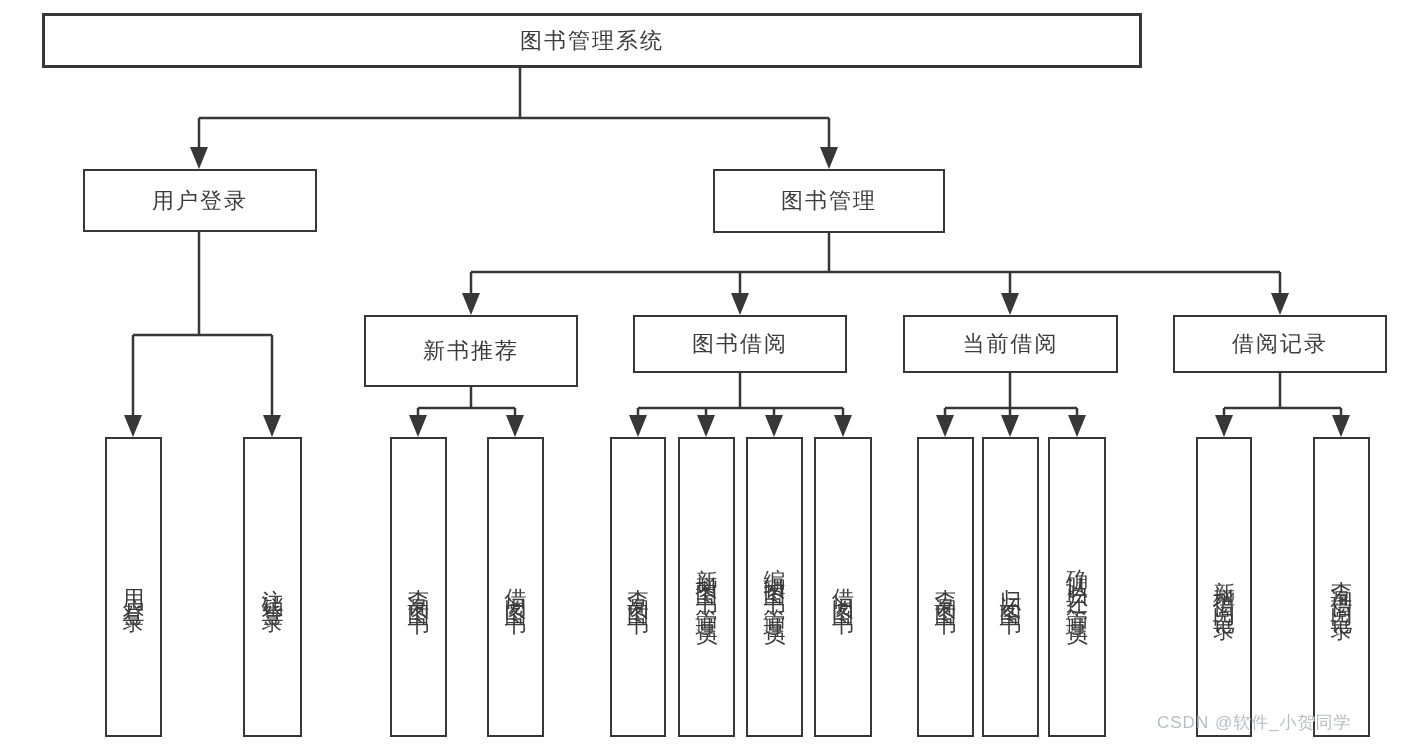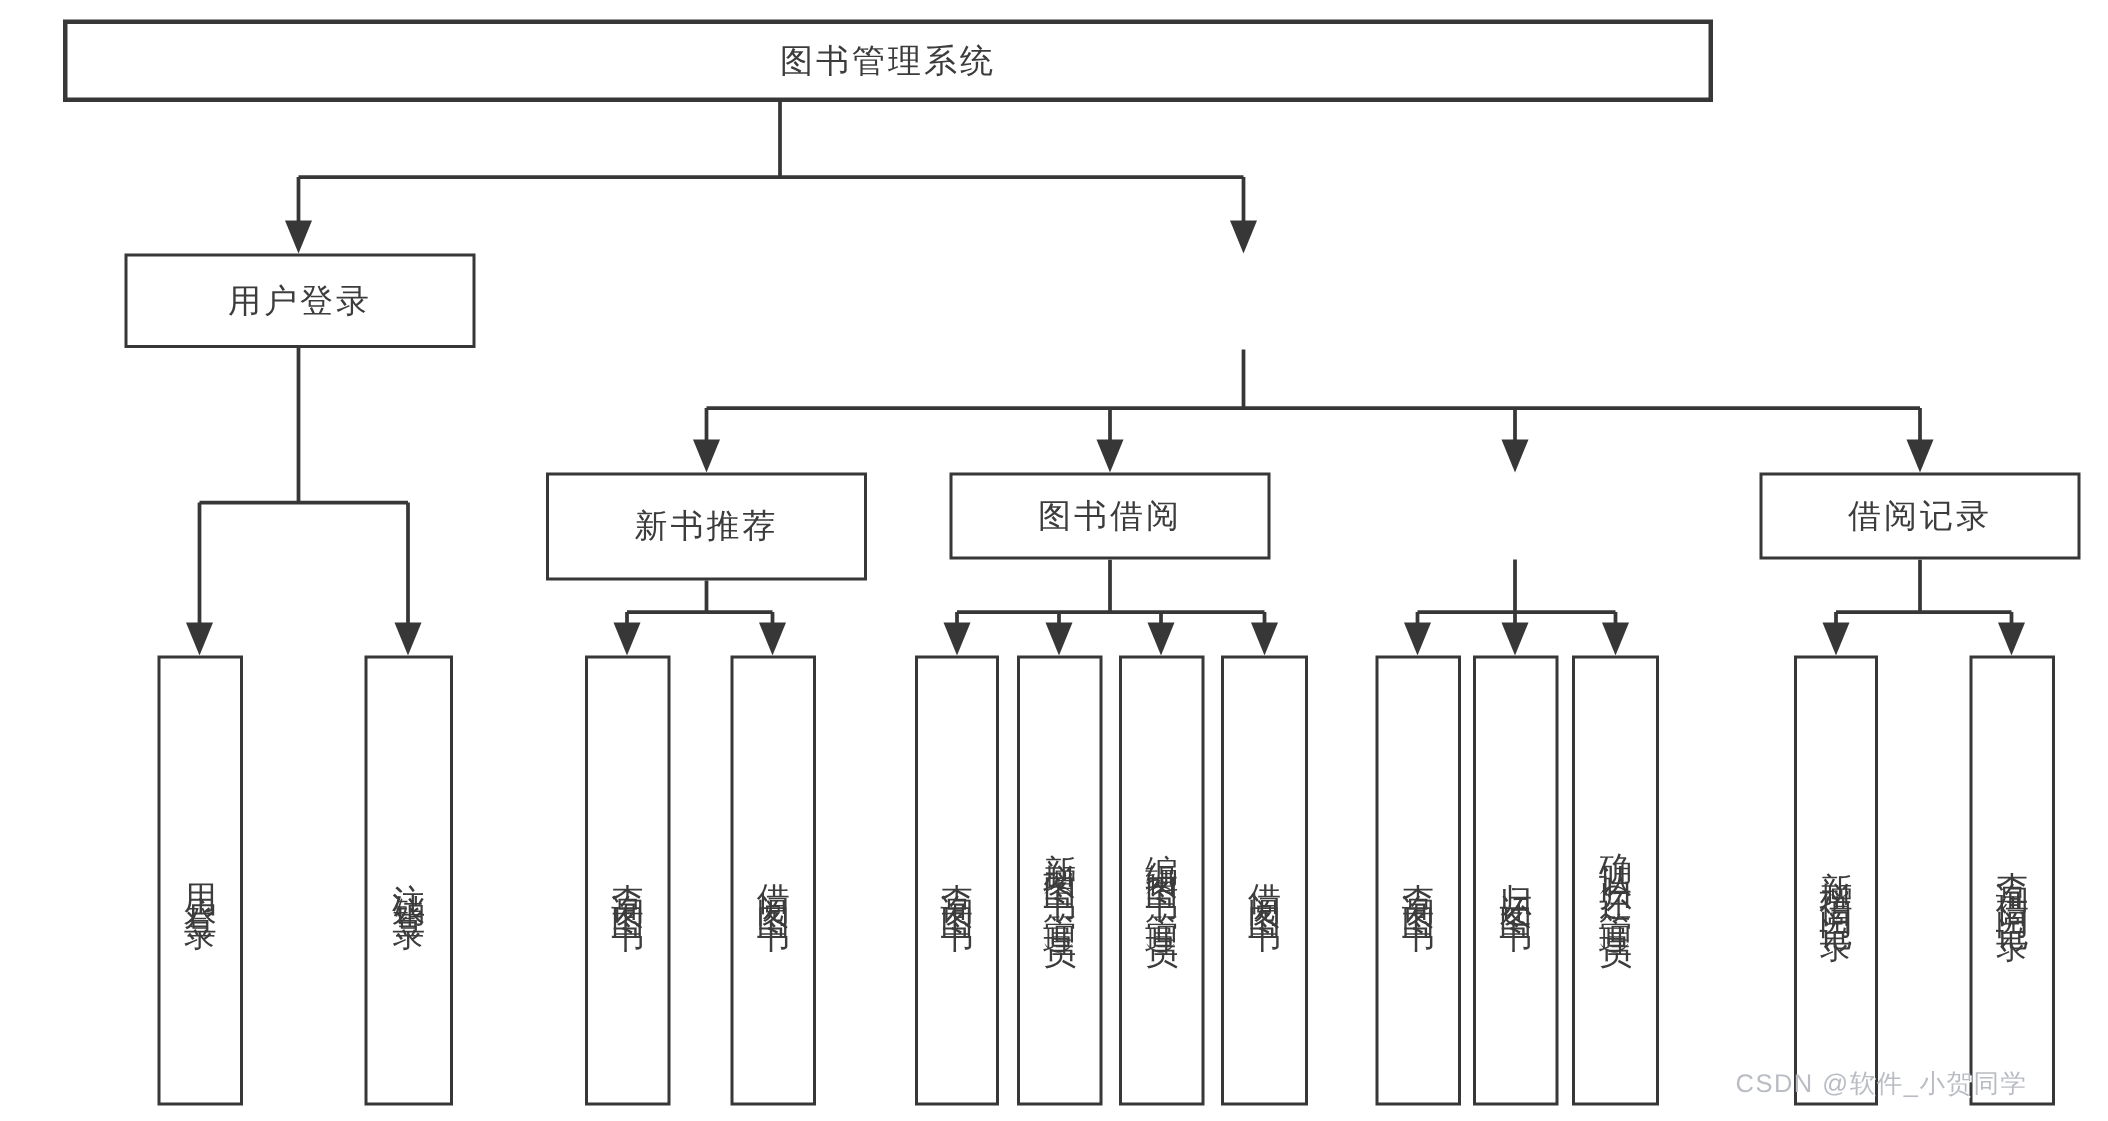--- a/index.html
+++ b/index.html
@@ -115,23 +115,25 @@
       <polygon points="1001,415 1019,415 1010,437"></polygon>
       <polygon points="1068,415 1086,415 1077,437"></polygon>
       <polygon points="1215,415 1233,415 1224,437"></polygon>
       <polygon points="1332,415 1350,415 1341,437"></polygon>
     </g>
   </svg>
 
   <div class="box root" style="left:22px;top:13px;width:1100px;height:55px;margin-left:20px;">图书管理系统</div>
 
   <div class="box" style="left:83px;top:169px;width:234px;height:63px;">用户登录</div>
+  <div class="box" style="left:713px;top:169px;width:232px;height:64px;">图书管理</div>
 
   <div class="box" style="left:364px;top:315px;width:214px;height:72px;">新书推荐</div>
   <div class="box" style="left:633px;top:315px;width:214px;height:58px;">图书借阅</div>
+  <div class="box" style="left:903px;top:315px;width:215px;height:58px;">当前借阅</div>
   <div class="box" style="left:1173px;top:315px;width:214px;height:58px;">借阅记录</div>
 
   <div class="box v" style="left:105px;top:437px;width:57px;height:300px;">用户登录</div>
   <div class="box v" style="left:243px;top:437px;width:59px;height:300px;">注销登录</div>
 
   <div class="box v" style="left:390px;top:437px;width:57px;height:300px;">查询图书</div>
   <div class="box v" style="left:487px;top:437px;width:57px;height:300px;">借阅图书</div>
 
   <div class="box v" style="left:610px;top:437px;width:56px;height:300px;">查询图书</div>
   <div class="box v" style="left:678px;top:437px;width:57px;height:300px;">新增图书（管理员）</div>

